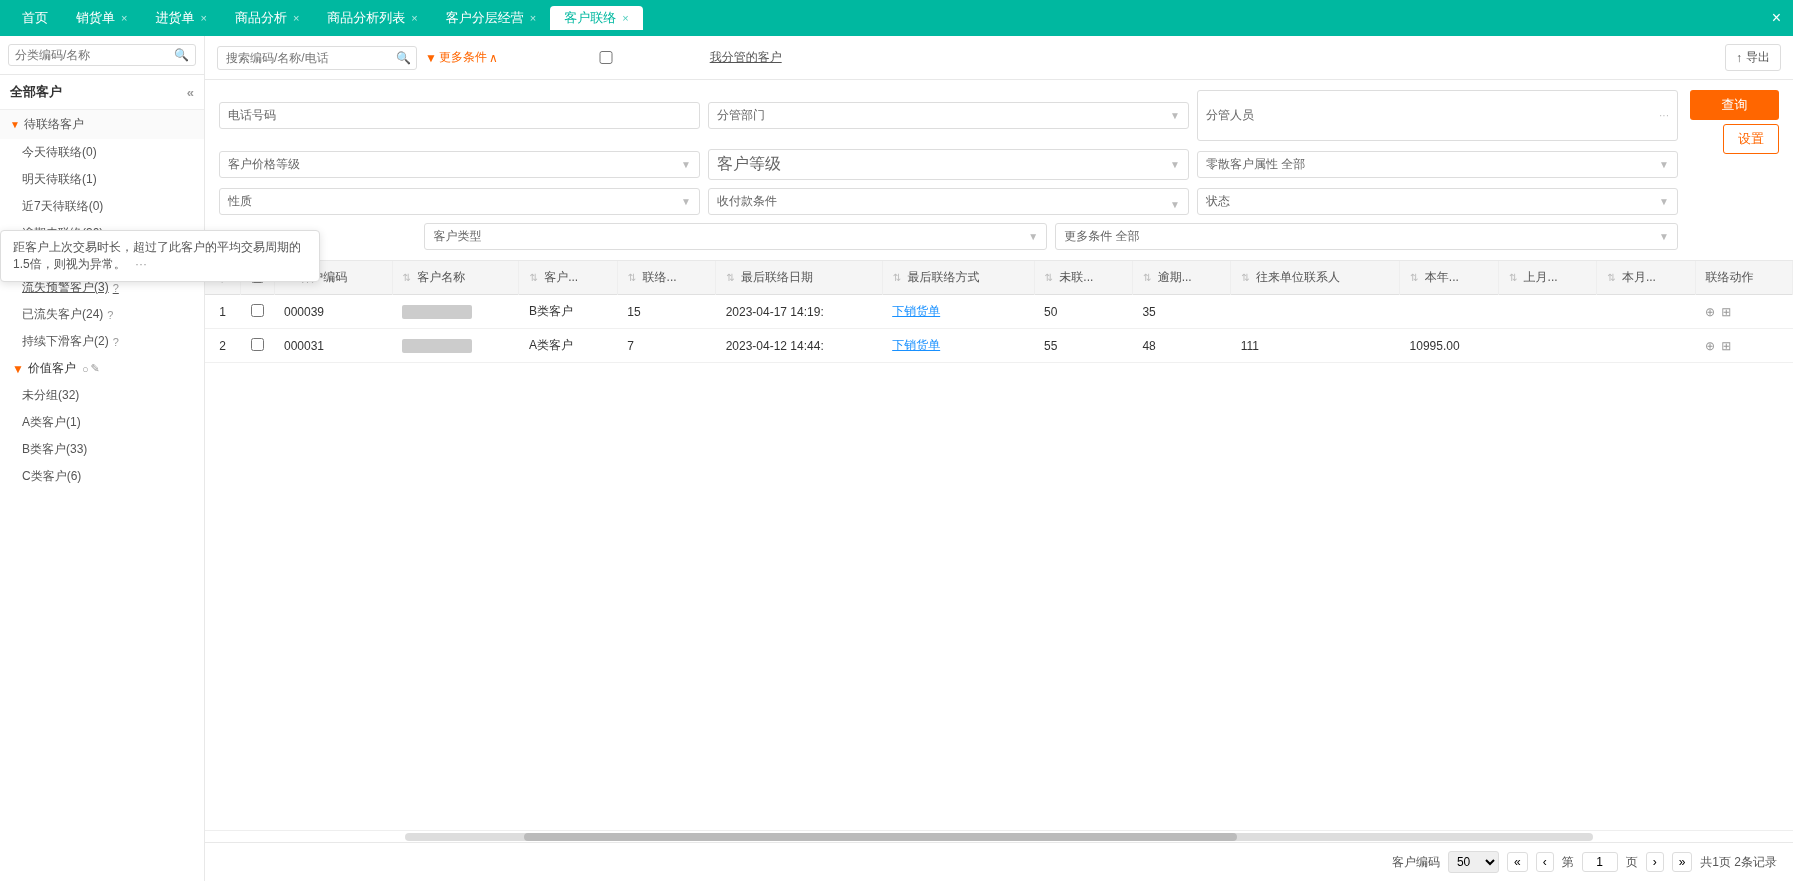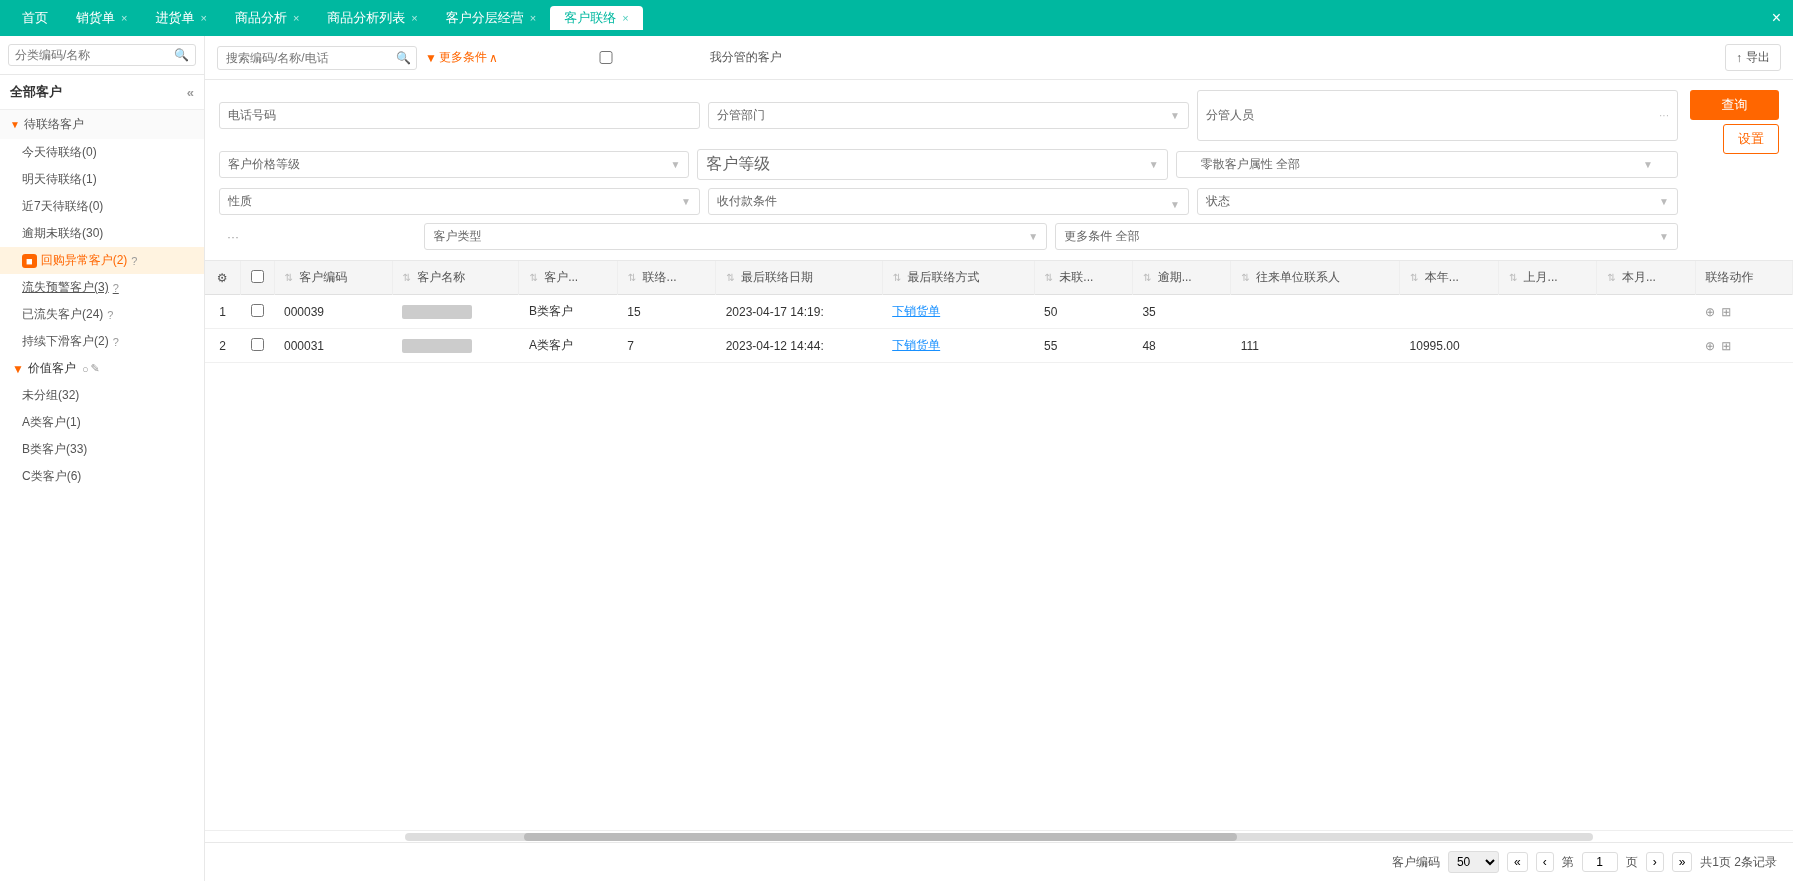--- a/index.html
+++ b/index.html
@@ -164,20 +164,21 @@
       align-items: center;
       gap: 2px;
       font-size: 12px;
     }
     .filter-bar .checkbox-label {
       display: flex;
       align-items: center;
       gap: 4px;
       font-size: 12px;
       color: #555;
+      text-decoration: underline;
     }
     .export-btn {
       margin-left: auto;
       background: none;
       border: 1px solid #ddd;
       border-radius: 3px;
       padding: 4px 10px;
       cursor: pointer;
       font-size: 12px;
       color: #555;
@@ -386,20 +387,24 @@
         <div class="sidebar-section-title">
           <span class="arrow">▼</span>
           <span>待联络客户</span>
         </div>
         <div class="sidebar-item">今天待联络(0)</div>
         <div class="sidebar-item">明天待联络(1)</div>
         <div class="sidebar-item">近7天待联络(0)</div>
         <div class="sidebar-item">逾期未联络(30)</div>
       </div>
 
+      <div class="tooltip-box">
+        <span>距客户上次交易时长，超过了此客户的平均交易周期的1.5倍，则视为异常。</span>
+        <span style="margin-left:6px;color:#999;cursor:pointer">···</span>
+      </div>
 
       <div class="sidebar-item active-orange" style="background:#fff3e0; display:flex; align-items:center; gap:4px;">
         <span style="background:#f60;color:#fff;border-radius:3px;padding:1px 4px;font-size:11px;">■</span>
         <span>回购异常客户(2)</span>
         <span style="color:#999;font-size:11px;">?</span>
       </div>
       <div class="sidebar-item" style="display:flex;align-items:center;gap:4px;text-decoration:underline;">
         <span>流失预警客户(3)</span>
         <span style="color:#999;font-size:11px;">?</span>
       </div>
@@ -467,21 +472,21 @@
 
           <div class="adv-filter-row">
             <div style="display:flex;align-items:center;flex:1;border:1px solid #ddd;border-radius:3px;padding:4px 8px;justify-content:space-between;">
               <span style="color:#666;font-size:12px;">客户价格等级</span>
               <span style="color:#bbb;font-size:10px;">▼</span>
             </div>
             <div style="display:flex;align-items:center;flex:1;border:1px solid #ddd;border-radius:3px;padding:4px 8px;justify-content:space-between;">
               <span style="color:#666;font-size:16px;">客户等级</span>
               <span style="color:#bbb;font-size:10px;">▼</span>
             </div>
-            <div style="display:flex;align-items:center;flex:1;border:1px solid #ddd;border-radius:3px;padding:4px 24px;justify-content:space-between;">
+            <div style="display:flex;align-items:center;flex:1;border:1px solid #ddd;border-radius:3px;padding:4px 8px;justify-content:space-between;">
               <span style="color:#666;font-size:12px;">零散客户属性 全部</span>
               <span style="color:#bbb;font-size:10px;">▼</span>
             </div>
           </div>
 
           <div class="adv-filter-row">
             <div style="display:flex;align-items:center;flex:1;border:1px solid #ddd;border-radius:3px;padding:4px 8px;justify-content:space-between;">
               <span style="color:#666;font-size:12px;">性质</span>
               <span style="color:#bbb;font-size:10px;">▼</span>
             </div>

